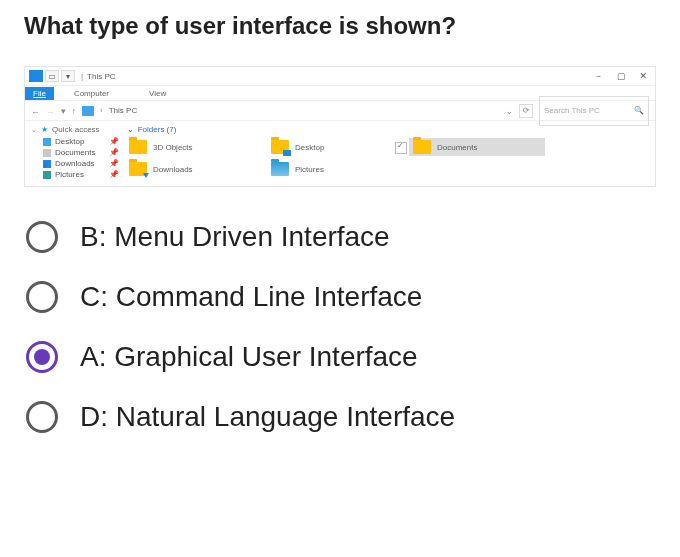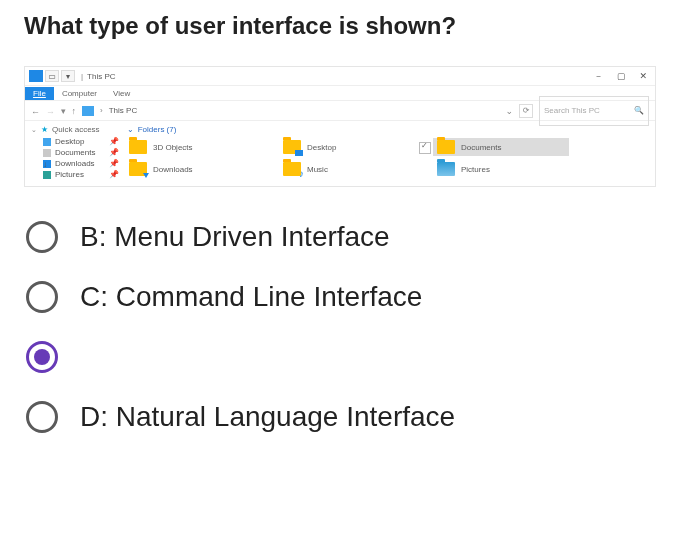--- a/index.html
+++ b/index.html
@@ -40,21 +40,21 @@
   .titlebar .title-sep { margin: 0 4px; color:#888; }
   .titlebar .spacer { flex:1; }
   .win-ctrl { display:flex; gap:14px; align-items:center; padding-right:4px; color:#555; font-size:9px; }
   .menubar {
     display:flex; align-items:center; height:16px;
     border-top:1px solid #eee; border-bottom:1px solid #eee;
   }
   .menubar .mfile {
     background:#1e88e5; color:#fff; padding:2px 8px; font-size:8px;text-decoration:underline;
   }
-  .menubar .mitem { padding:2px 8px; color:#666; }
+  .menubar .mitem { padding:2px 20px; color:#666; }
   .addrbar {
     display:flex; align-items:center; height:20px;
     padding:2px 6px; gap:6px; border-bottom:1px solid #eee;
   }
   .navarrow { color:#888; font-size:9px; }
   .pcicon { width:12px; height:10px; background:#41a5ee; display:inline-block; }
   .addrbar .chev { color:#888; }
   .addr-flex { flex:1; }
   .refresh-box {
     width:14px; height:14px; border:1px solid #dcdcdc;
@@ -78,21 +78,21 @@
   .pin { color:#ccc; font-size:8px; }
   .sq { width:8px; height:8px; display:inline-block; }
   .sq.blue { background:#41a5ee; }
   .sq.gray { background:#c9c9c9; }
   .sq.teal { background:#2aa198; }
   .mainpane { flex:1; padding:2px 0 6px 0; }
   .folders-head {
     color:#2a6ac4; font-size:8px; padding:2px 0 2px 2px;
     display:flex; align-items:center; gap:4px;
   }
-  .grid-row { display:flex; gap:18px; padding:2px 0; }
+  .grid-row { display:flex; gap:6px; padding:2px 0; }
   .cell {
     display:flex; align-items:center; gap:6px;
     width:136px; padding:2px 4px;
   }
   .cell.sel { background:#dcdcdc; position:relative; }
   .cell.sel::before {
     content:""; position:absolute; left:-14px; top:4px;
     width:10px; height:10px; border:1px solid #bbb; background:#fff;
   }
   .cell.sel::after {
@@ -233,24 +233,20 @@
           <span class="fld"></span>
           <span>Documents</span>
         </div>
       </div>
       <div class="grid-row">
         <div class="cell">
           <span class="fld dl"></span>
           <span>Downloads</span>
         </div>
         <div class="cell">
-          <span class="fld music"></span>
-          <span>Music</span>
-        </div>
-        <div class="cell">
           <span class="fld pics"></span>
           <span>Pictures</span>
         </div>
       </div>
     </div>
   </div>
 </div>
 
 <div class="options">
   <div class="opt">
@@ -258,18 +254,19 @@
     <span class="opt-label">B: Menu Driven Interface</span>
   </div>
   <div class="opt">
     <span class="radio"></span>
     <span class="opt-label">C: Command Line Interface</span>
   </div>
   <div class="opt">
     <span class="radio selected">
         <span class="dot"></span>
       </span>
+    <span class="opt-label">A: Graphical User Interface</span>
   </div>
   <div class="opt">
     <span class="radio"></span>
     <span class="opt-label">D: Natural Language Interface</span>
   </div>
 </div>
 
 </body></html>

